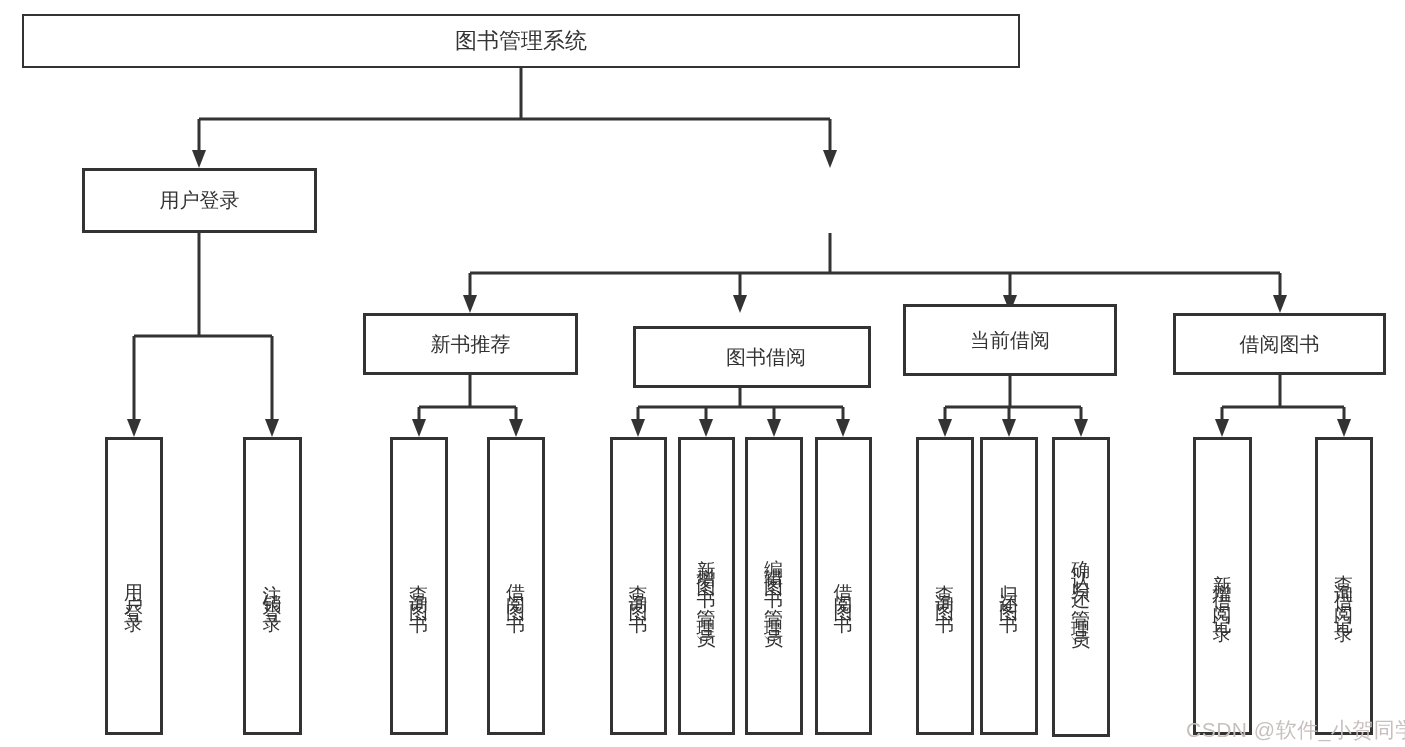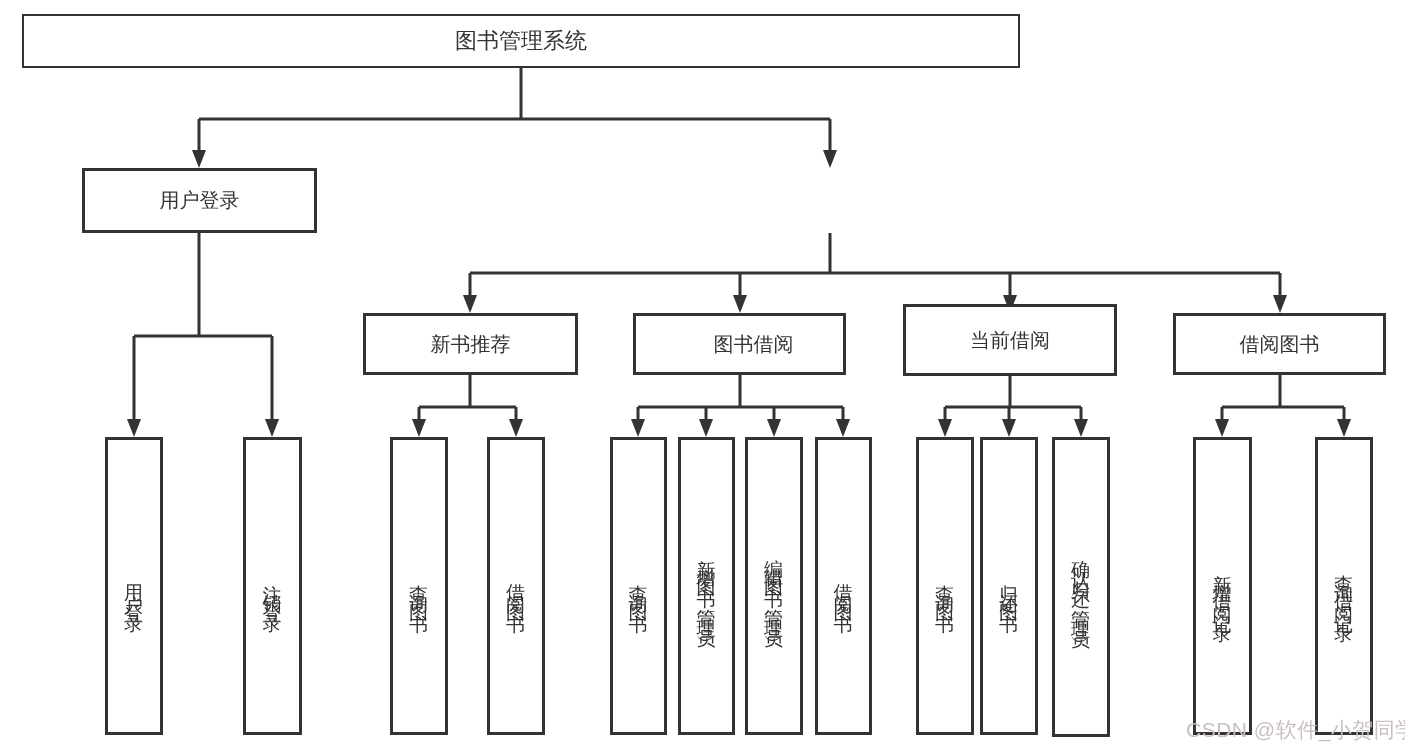--- a/index.html
+++ b/index.html
@@ -106,21 +106,21 @@
       <polygon points="1215,419 1229,419 1222,437"></polygon>
       <polygon points="1337,419 1351,419 1344,437"></polygon>
     </g>
   </svg>
 
   <div class="box root" style="left:22px; top:14px; width:998px; height:54px;">图书管理系统</div>
 
   <div class="box lvl" style="left:82px; top:168px; width:235px; height:65px;">用户登录</div>
 
   <div class="box lvl" style="left:363px; top:313px; width:215px; height:62px;">新书推荐</div>
-  <div class="box lvl" style="left:633px; top:313px; width:213px; height:62px;padding-left:28px;">图书借阅</div>
+  <div class="box lvl" style="left:633px; top:326px; width:238px; height:62px;padding-left:28px;">图书借阅</div>
   <div class="box lvl" style="left:903px; top:304px; width:214px; height:72px;">当前借阅</div>
   <div class="box lvl" style="left:1173px; top:313px; width:213px; height:62px;">借阅图书</div>
 
   <div class="box leaf" style="left:105px; top:437px; width:58px; height:298px;">用户登录</div>
   <div class="box leaf" style="left:243px; top:437px; width:59px; height:298px;">注销登录</div>
 
   <div class="box leaf" style="left:390px; top:437px; width:58px; height:298px;">查询图书</div>
   <div class="box leaf" style="left:487px; top:437px; width:58px; height:298px;">借阅图书</div>
 
   <div class="box leaf" style="left:610px; top:437px; width:57px; height:298px;">查询图书</div>

